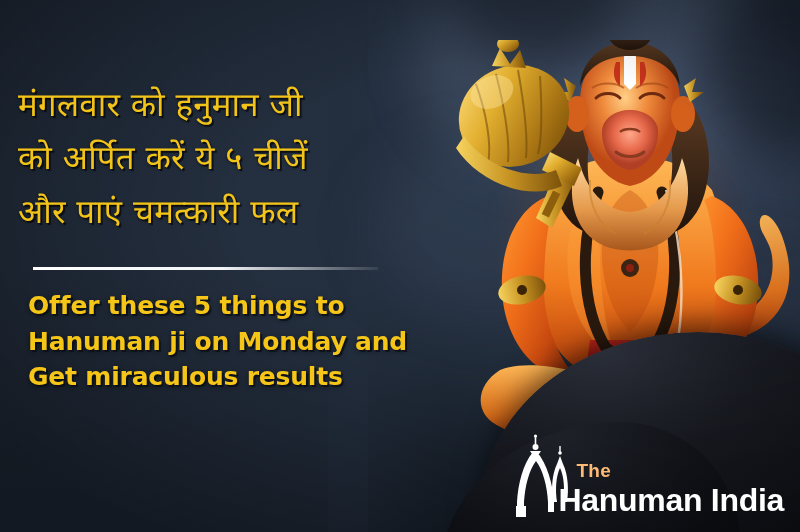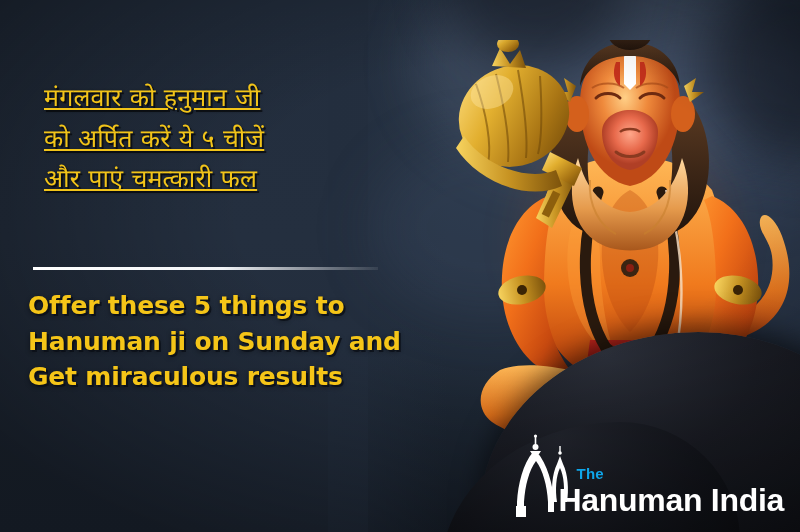--- a/index.html
+++ b/index.html
@@ -61,28 +61,27 @@
   .rock2{
     position:absolute;left:440px;bottom:-60px;width:300px;height:170px;
     border-radius:60% 40% 0 0 / 90% 70% 0 0;
     background:radial-gradient(80% 120% at 40% 10%,#23262f 0%,#15171e 55%,#0b0d11 100%);
   }
 
   
   .content{position:absolute;left:0;top:0;width:470px;height:100%;z-index:6;}
 
   .hindi{
-    position:absolute;left:44px;top:78px;width:430px;
+    position:absolute;left:18px;top:78px;width:430px;
     color:#f2c419;
     font-family:"DejaVu Sans","Liberation Sans",sans-serif;
-    font-size:25px;line-height:1.62;
+    font-size:33px;line-height:1.62;
     font-weight:400;letter-spacing:.2px;
     text-shadow:2px 2px 0 rgba(0,0,0,.55), 0 1px 3px rgba(0,0,0,.5);
     white-space:pre-line;
-    text-decoration:underline;
   }
 
   .divider{
     position:absolute;left:33px;top:267px;width:345px;height:3px;
     background:linear-gradient(90deg,#ffffff 0%,#f2f4f7 55%,rgba(255,255,255,.08) 100%);
   }
 
   .english{
     position:absolute;left:28px;top:288px;width:430px;
     color:#f5c518;
@@ -93,21 +92,21 @@
     white-space:pre-line;
   }
 
   
   .logo{position:absolute;right:16px;bottom:14px;height:84px;z-index:8;
         display:flex;align-items:flex-end;}
   .logo-mark{position:relative;width:62px;height:84px;flex:0 0 auto;}
   .logo-text{position:relative;margin-left:-16px;padding-bottom:2px;}
   .logo-the{
     position:absolute;left:18px;bottom:36px;
-    color:#0ea5e9;font-size:15px;font-weight:bold;letter-spacing:.2px;
+    color:#fdba74;font-size:19px;font-weight:bold;letter-spacing:.2px;
     font-family:"Liberation Sans",sans-serif;
   }
   .logo-main{
     color:#fff;font-size:32px;font-weight:bold;letter-spacing:-.3px;
     font-family:"Liberation Sans",sans-serif;line-height:1;
   }
 </style>
 </head>
 <body>
 
@@ -294,21 +293,21 @@
   <div class="vig"></div>
 
   <div class="content">
     <div class="hindi">मंगलवार को हनुमान जी
 को अर्पित करें ये ५ चीजें
 और पाएं चमत्कारी फल</div>
 
     <div class="divider"></div>
 
     <div class="english">Offer these 5 things to
-Hanuman ji on Sunday and
+Hanuman ji on Monday and
 Get miraculous results</div>
   </div>
 
   <div class="logo">
     <div class="logo-mark">
       <svg width="62" height="84" viewBox="0 0 62 84">
 
         <path d="M44 30 L47 22 L50 30 C55 40 56 56 54 68 L50 68
                  C52 56 51 42 47 34 C43 42 42 56 44 68 L40 68 C38 56 39 40 44 30 Z" fill="#fff"></path>
         <circle cx="47" cy="19" r="1.8" fill="#fff"></circle>

